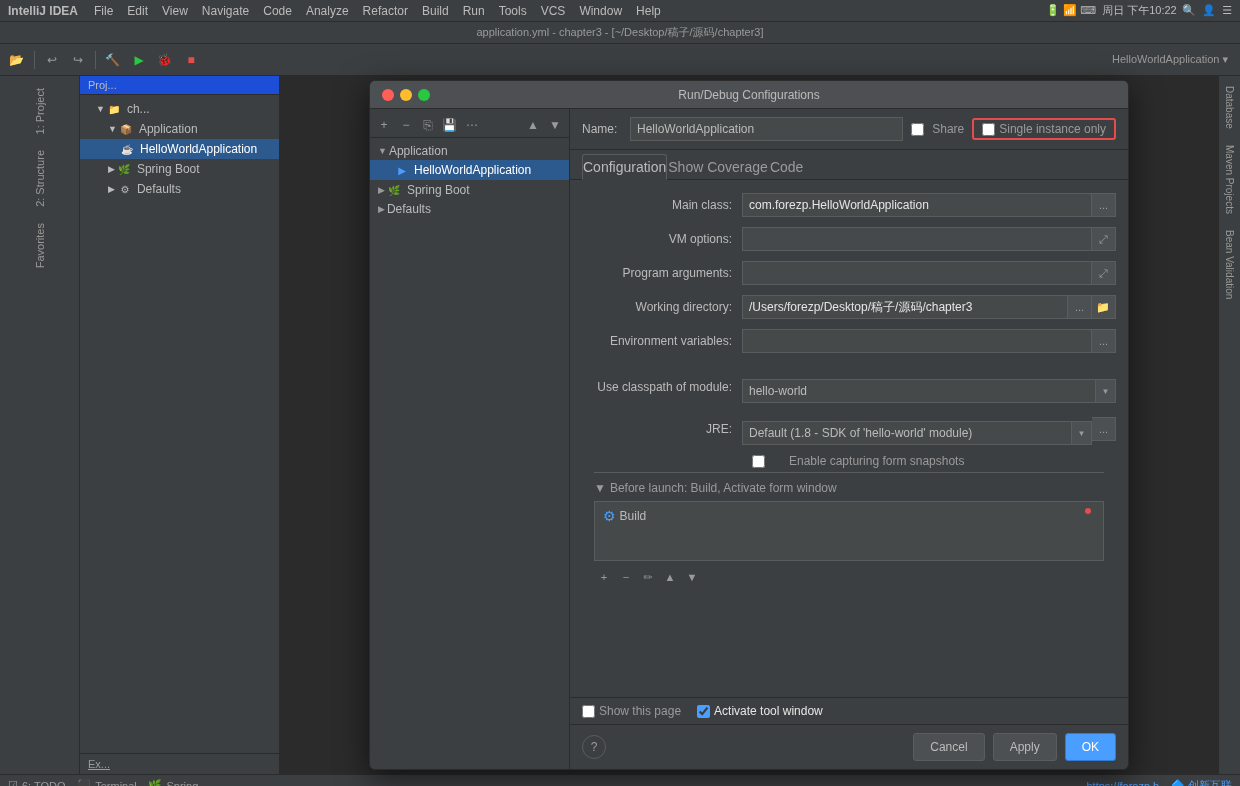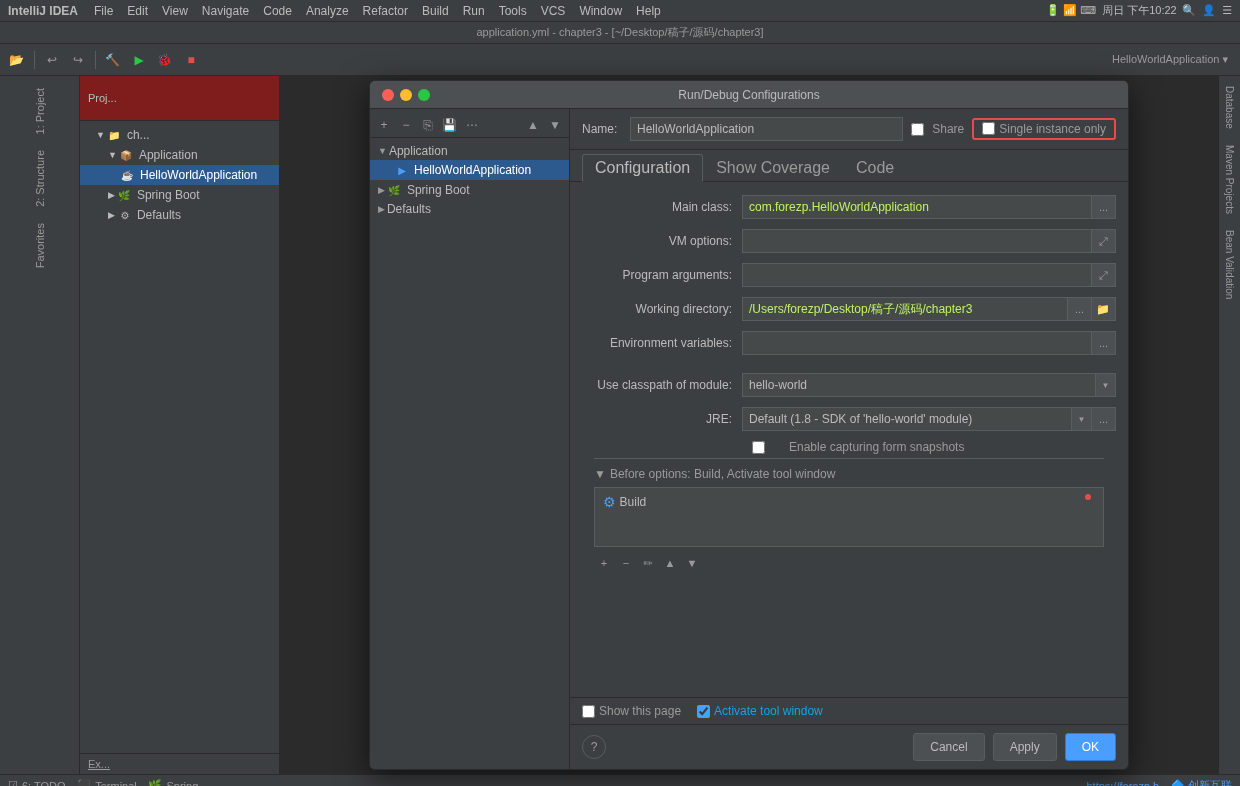--- a/index.html
+++ b/index.html
@@ -85,22 +85,22 @@
 
     
     .project-panel {
       width: 200px;
       background: #3c3f41;
       border-right: 1px solid #2b2b2b;
       display: flex;
       flex-direction: column;
     }
     .project-panel-header {
-      background: #7f1d1d;
-      padding: 16px 8px;
+      background: #1d4ed8;
+      padding: 3px 8px;
       font-size: 11px;
       color: #bbbbbb;
       border-bottom: 1px solid #2b2b2b;
     }
     .project-tree {
       flex: 1;
       overflow: auto;
       padding: 4px 0;
     }
     .tree-item {
@@ -272,35 +272,35 @@
       color: #9a9a9a;
       font-size: 12px;
     }
 
     
     .single-instance-box {
       border: 2px solid #e84b4b;
       border-radius: 3px;
       padding: 2px 8px;
       display: flex;
-      align-items: flex-start;
+      align-items: flex-end;
       gap: 4px;
     }
 
     
     .tabs-row {
       display: flex;
       align-items: center;
       padding: 4px 12px 0;
       border-bottom: 1px solid #2b2b2b;
       gap: 0;
     }
     .tab {
-      padding: 4px 12px;
-      font-size: 16px;
+      padding: 4px 0;
+      font-size: 14px;
       color: #9a9a9a;
       cursor: pointer;
       border: 1px solid transparent;
       border-bottom: none;
       border-radius: 3px 3px 0 0;
     }
     .tab.active {
       background: #3c3f41;
       color: #bbbbbb;
       border-color: #5a5d5e;
@@ -325,21 +325,21 @@
       font-size: 12px;
       width: 160px;
       min-width: 160px;
       text-align: right;
       padding-right: 10px;
     }
     .form-input {
       flex: 1;
       background: #45494a;
       border: 1px solid #5a5d5e;
-      color: #bef264;
+      color: #e5e5e5;
       padding: 8px 6px;
       font-size: 12px;
       height: 24px;
       outline: none;
     }
     .form-input-btn {
       width: 24px;
       height: 24px;
       background: #4c5052;
       border: 1px solid #5a5d5e;
@@ -348,20 +348,21 @@
       align-items: center;
       justify-content: center;
       cursor: pointer;
       color: #9a9a9a;
       font-size: 11px;
     }
     .form-select-wrapper {
       flex: 1;
       display: flex;
       align-items: flex-start;
+      margin-top: 8px;
     }
     .form-select {
       flex: 1;
       background: #45494a;
       border: 1px solid #5a5d5e;
       color: #bbbbbb;
       padding: 2px 6px;
       font-size: 12px;
       height: 24px;
       outline: none;
@@ -782,21 +783,21 @@
               </div>
 
               <div class="checkbox-row">
                 <input type="checkbox" style="">
                 <span class="checkbox-label">Enable capturing form snapshots</span>
               </div>
 
               <div class="before-launch">
                 <div class="before-launch-header">
                   <span>▼</span>
-                  <span>Before options: Build, Activate tool window</span>
+                  <span>Before launch: Build, Activate form window</span>
                 </div>
                 <div class="before-launch-content">
                   <div class="build-item">
                     <span class="build-item-icon">⚙</span>
                     <span>Build</span>
                     <div class="build-item-dot"></div>
                   </div>
                 </div>
                 <div class="before-launch-toolbar">
                   <div class="bl-btn">+</div>
@@ -809,21 +810,21 @@
 
             </div>
 
             <div class="bottom-options">
               <div class="bottom-checkbox-item">
                 <input type="checkbox" style="">
                 <span style="font-size:12px;color:#9a9a9a;">Show this page</span>
               </div>
               <div class="bottom-checkbox-item">
                 <input type="checkbox" checked="" style="">
-                <span style="font-size:12px;color:#0ea5e9;">Activate tool window</span>
+                <span style="font-size:12px;color:#e5e5e5;">Activate tool window</span>
               </div>
             </div>
 
             <div class="dialog-footer">
               <div class="help-btn">?</div>
               <button class="footer-btn">Cancel</button>
               <button class="footer-btn">Apply</button>
               <button class="footer-btn primary">OK</button>
             </div>
 

